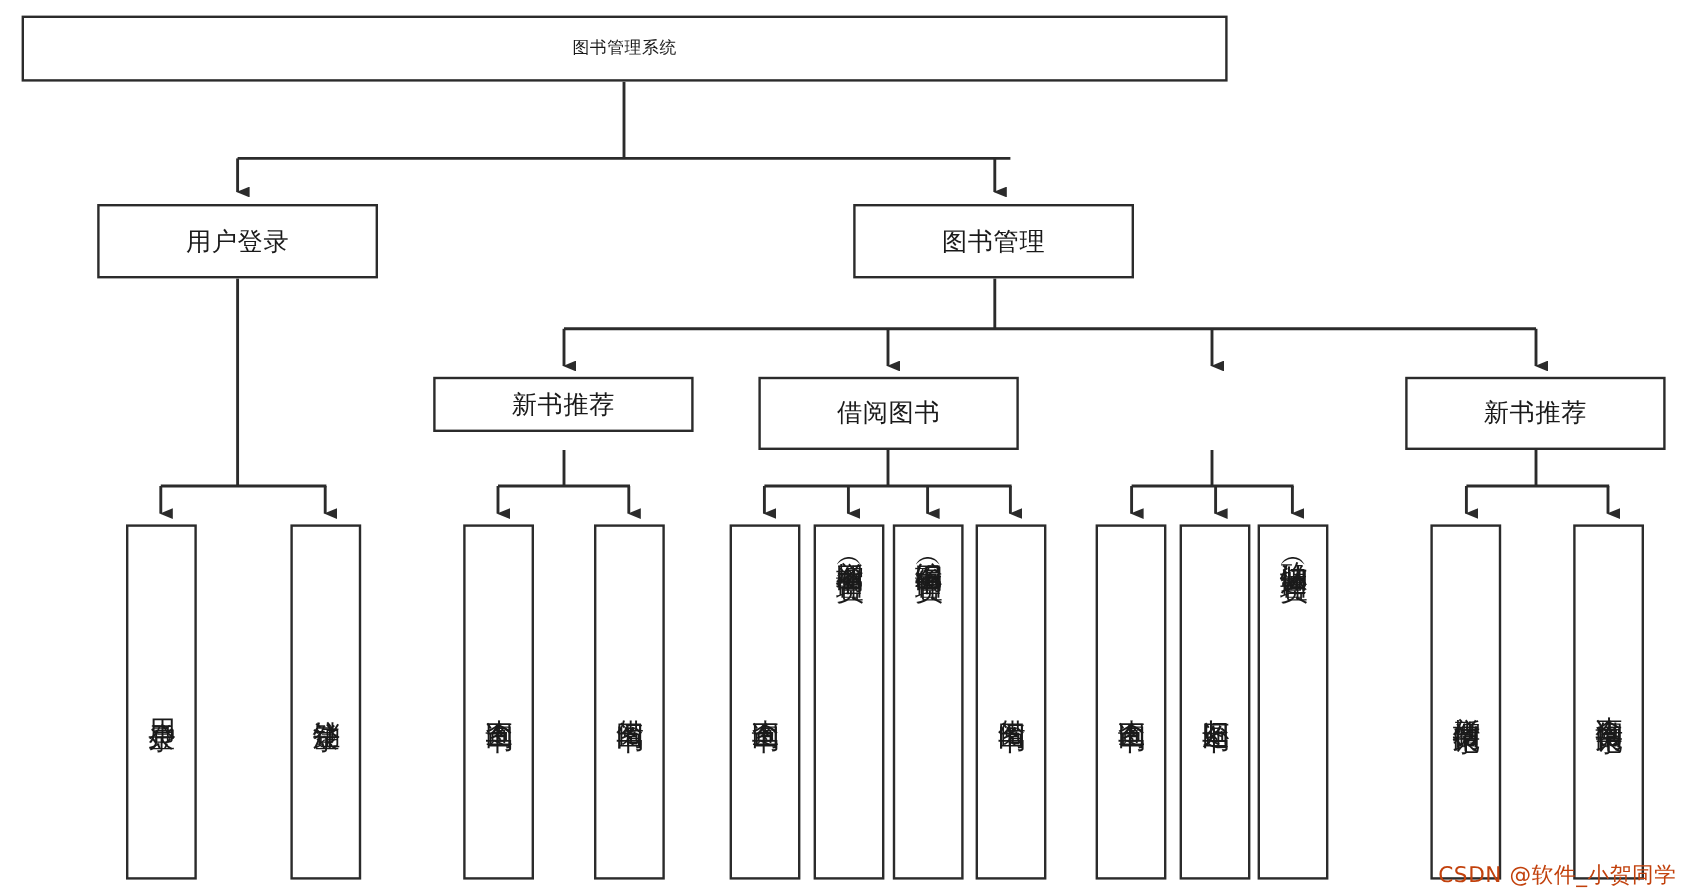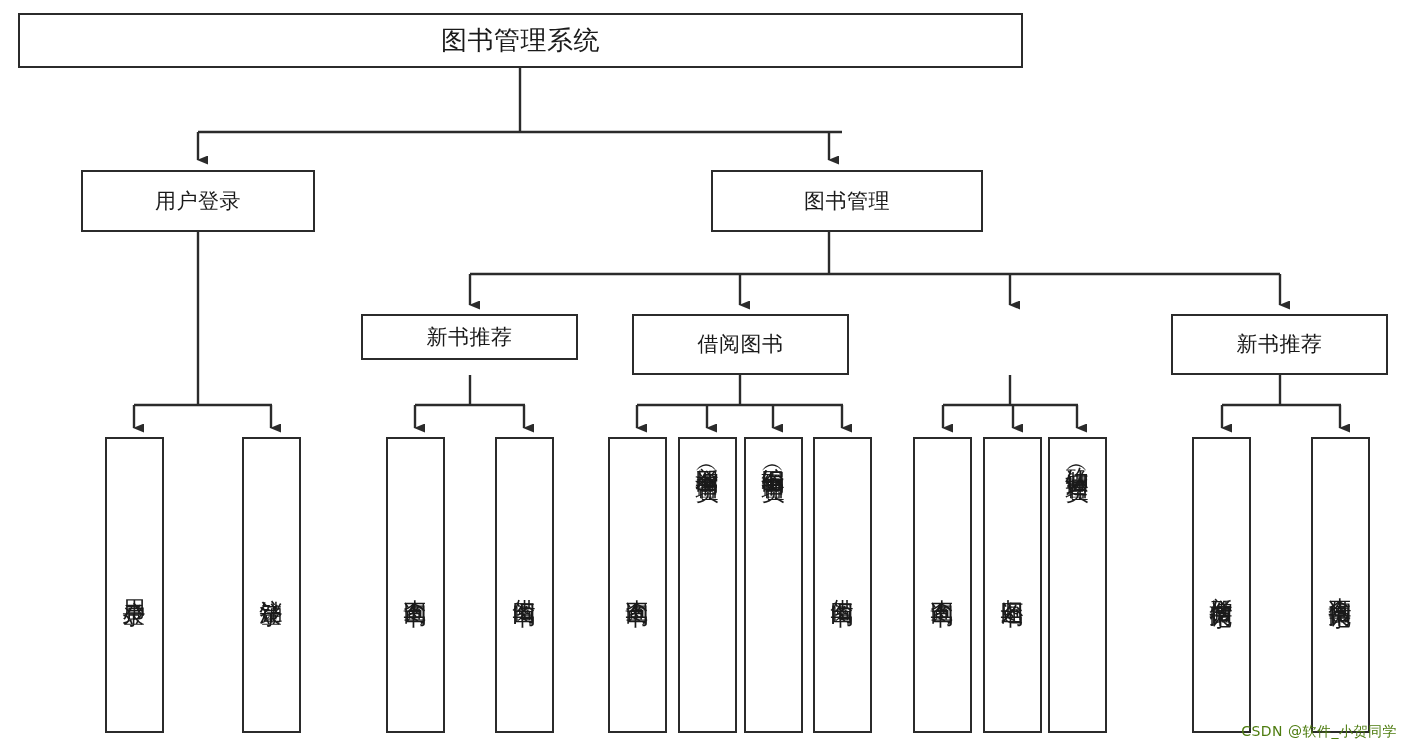--- a/index.html
+++ b/index.html
@@ -39,21 +39,21 @@
     display: block;
     text-align: center;
     line-height: 1.15;
     white-space: nowrap;
   }
   .node.horizontal .node-label {
     font-size: 21px;
     letter-spacing: 0.5px;
   }
   .node.root .node-label {
-    font-size: 26px;
+    font-size: 14px;
   }
   .node.vertical {
     align-items: flex-start;
     justify-content: center;
     padding-top: 10px;
   }
   .node.vertical .node-label {
     writing-mode: vertical-rl;
     text-orientation: upright;
     font-size: 23px;
@@ -63,22 +63,22 @@
     max-height: 100%;
   }
   .node.vertical.centered {
     align-items: center;
     padding-top: 0;
   }
   #watermark {
     position: absolute;
     right: 8px;
     bottom: 6px;
-    font-size: 14px;
-    color: #4d7c0f;
+    font-size: 18px;
+    color: #c2410c;
     white-space: nowrap;
     letter-spacing: 0.5px;
   }
 </style>
 </head>
 <body>
 
 <div id="diagram-root">
 
   <svg id="connector-layer" viewBox="0 0 1405 747" width="1405" height="747" xmlns="http://www.w3.org/2000/svg">
@@ -131,21 +131,21 @@
     </g>
   </svg>
 
   <div class="node horizontal root" style="left:18px; top:13px; width:1005px; height:55px;">
     <span class="node-label">图书管理系统</span>
   </div>
 
   <div class="node horizontal" style="left:81px; top:170px; width:234px; height:62px;">
     <span class="node-label">用户登录</span>
   </div>
-  <div class="node horizontal" style="left:711px; top:170px; width:272px; height:62px;">
+  <div class="node horizontal" style="left:711px; top:170px; width:234px; height:62px;">
     <span class="node-label">图书管理</span>
   </div>
 
   <div class="node horizontal" style="left:361px; top:314px; width:217px; height:46px;">
     <span class="node-label">新书推荐</span>
   </div>
   <div class="node horizontal" style="left:632px; top:314px; width:217px; height:61px;">
     <span class="node-label">借阅图书</span>
   </div>
   <div class="node horizontal" style="left:1171px; top:314px; width:217px; height:61px;">

